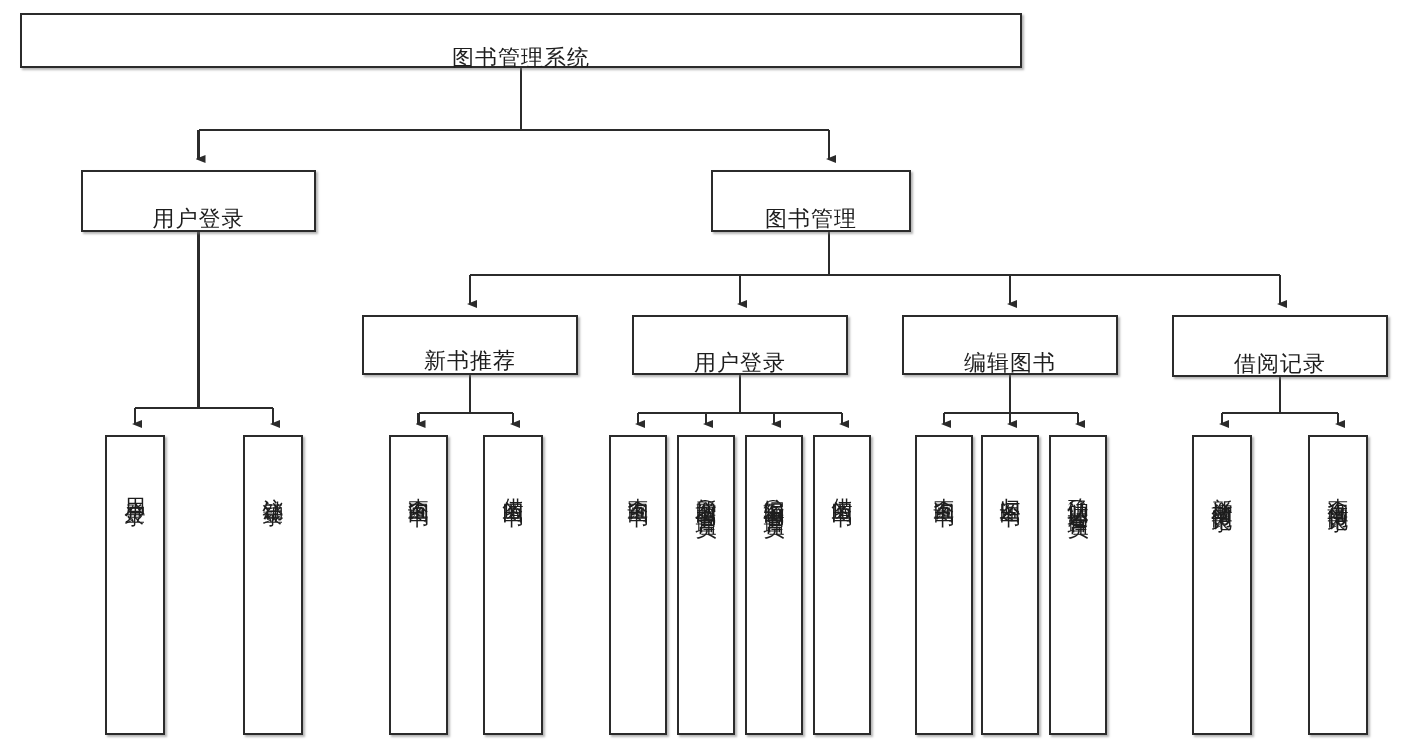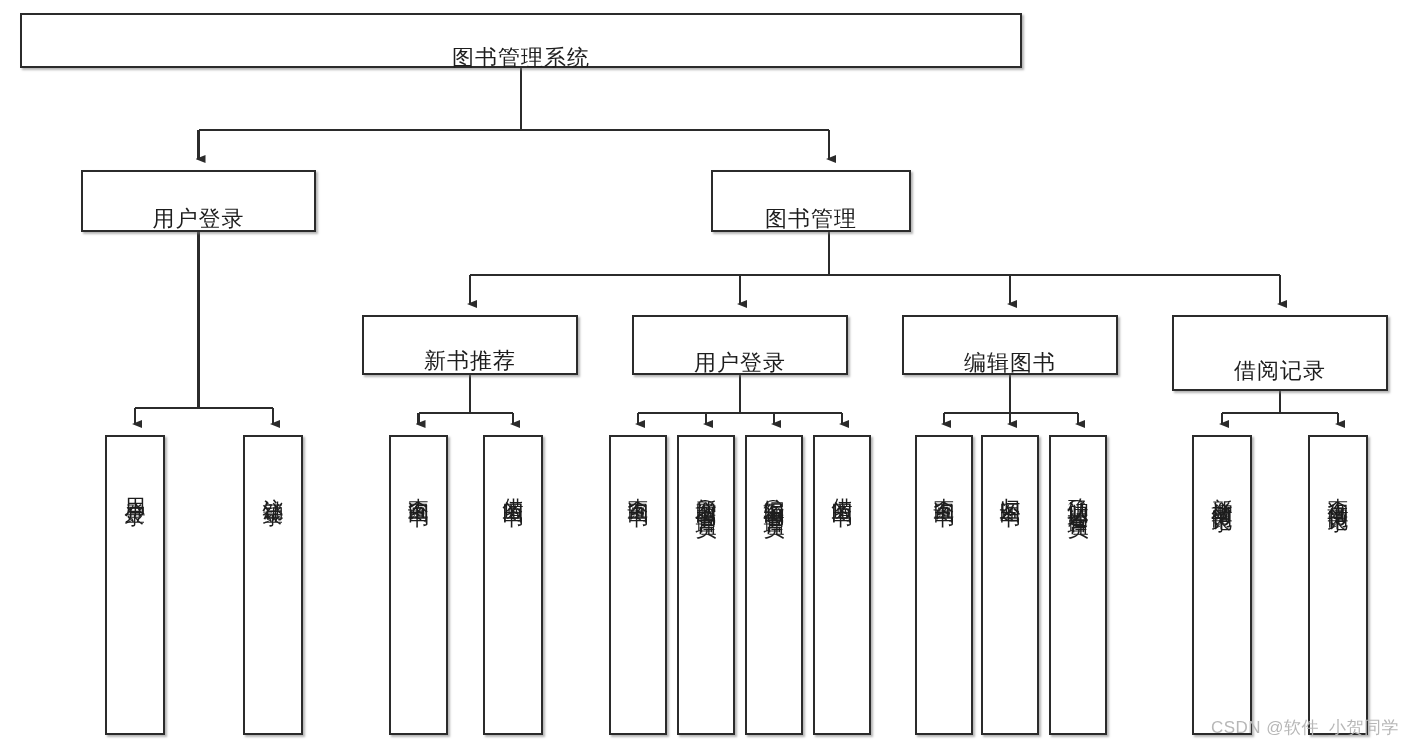--- a/index.html
+++ b/index.html
@@ -130,21 +130,21 @@
       </div>
       <div class="node-box horizontal" style="left: 362px; top: 315px; width: 216px; height: 60px; align-items: flex-end;">
         <span class="node-label">新书推荐</span>
       </div>
       <div class="node-box horizontal" style="left: 632px; top: 315px; width: 216px; height: 60px;">
         <span class="node-label">用户登录</span>
       </div>
       <div class="node-box horizontal" style="left: 902px; top: 315px; width: 216px; height: 60px;">
         <span class="node-label">编辑图书</span>
       </div>
-      <div class="node-box horizontal" style="left: 1172px; top: 315px; width: 216px; height: 76px;">
+      <div class="node-box horizontal" style="left: 1172px; top: 315px; width: 216px; height: 62px;">
         <span class="node-label">借阅记录</span>
       </div>
       <div class="node-box vertical" style="left: 105px; top: 435px; width: 60px; height: 300px;">
         <span class="node-label">用户登录</span>
       </div>
       <div class="node-box vertical" style="left: 243px; top: 435px; width: 60px; height: 300px;">
         <span class="node-label">注销登录</span>
       </div>
       <div class="node-box vertical" style="left: 389px; top: 435px; width: 59px; height: 300px;">
         <span class="node-label">查询图书</span>
@@ -174,14 +174,13 @@
         <span class="node-label">确认归还（管理员）</span>
       </div>
       <div class="node-box vertical" style="left: 1192px; top: 435px; width: 60px; height: 300px;">
         <span class="node-label">新增借阅记录</span>
       </div>
       <div class="node-box vertical" style="left: 1308px; top: 435px; width: 60px; height: 300px;">
         <span class="node-label">查询借阅记录</span>
       </div>
     </div>
 
-  <div class="watermark">CSDN @软件_小贺同学</div>
 </div>
 
 </body></html>

